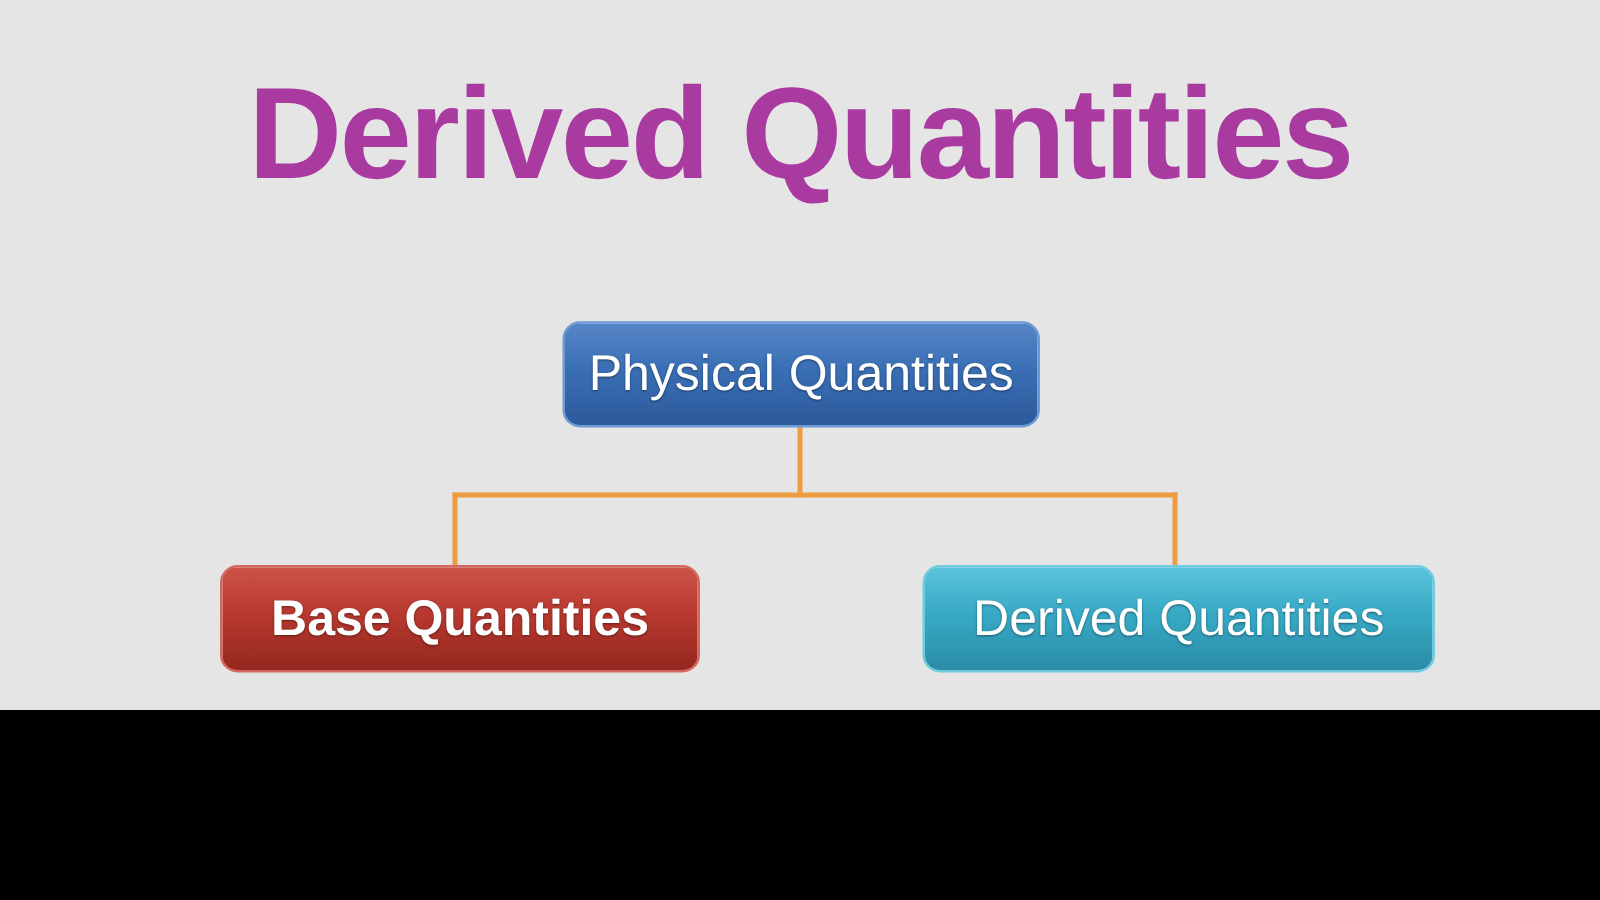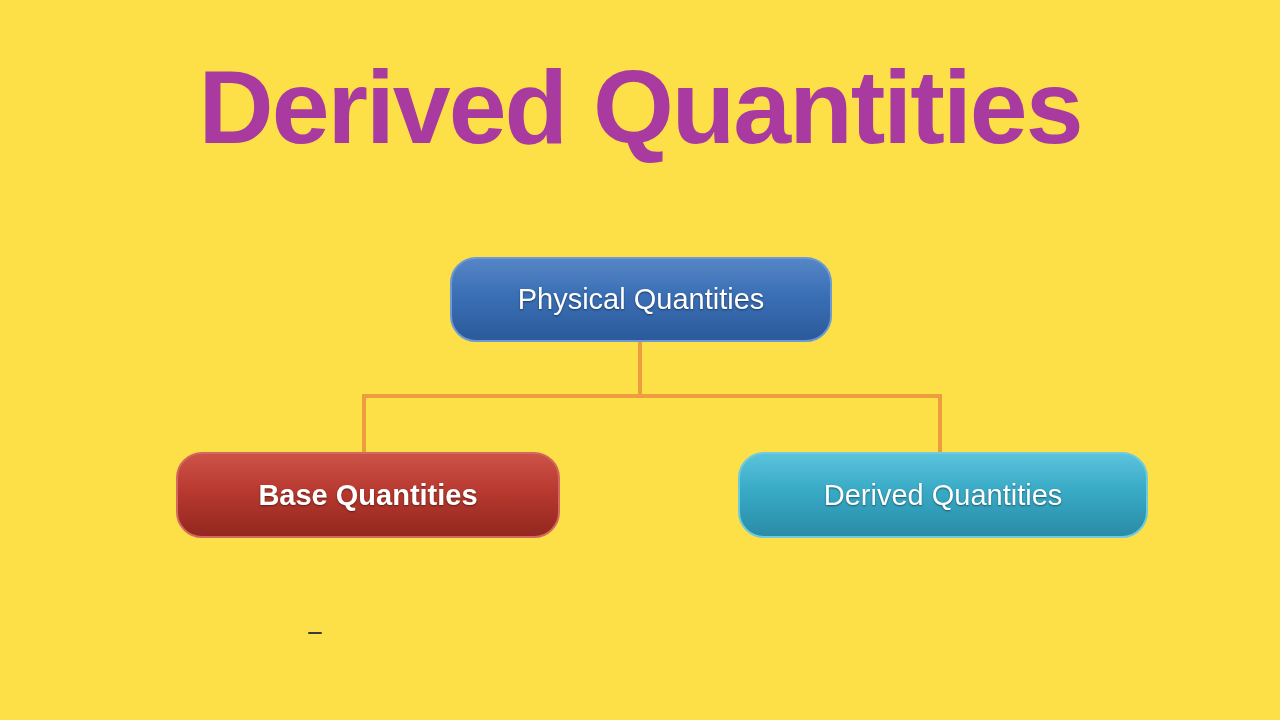--- a/index.html
+++ b/index.html
@@ -4,45 +4,45 @@
 <style>
   html, body {
     margin: 0;
     padding: 0;
     background: #000000;
     font-family: "Liberation Sans", sans-serif;
   }
   .canvas {
     position: relative;
     width: 1280px;
-    height: 720px;
-    background: #fde047;
+    height: 568px;
+    background: #e5e5e5;
     overflow: hidden;
   }
   .page-title {
     position: absolute;
     top: 42px;
     left: 0;
     width: 100%;
     text-align: center;
     font-size: 104px;
     font-weight: 800;
     letter-spacing: -2px;
     color: #A93BA0;
     margin: 0;
     line-height: 1.25;
   }
   .node {
     position: absolute;
-    border-radius: 26px;
+    border-radius: 14px;
     display: flex;
     align-items: center;
     justify-content: center;
     color: #FFFFFF;
-    font-size: 29px;
+    font-size: 40px;
     font-weight: 400;
     text-shadow: 0 1px 2px rgba(0,0,0,0.45);
     box-sizing: border-box;
   }
   .node-root {
     left: 450px;
     top: 257px;
     width: 382px;
     height: 85px;
     background: linear-gradient(180deg, #5585C6 0%, #3A6FB5 45%, #2C5A9B 100%);

